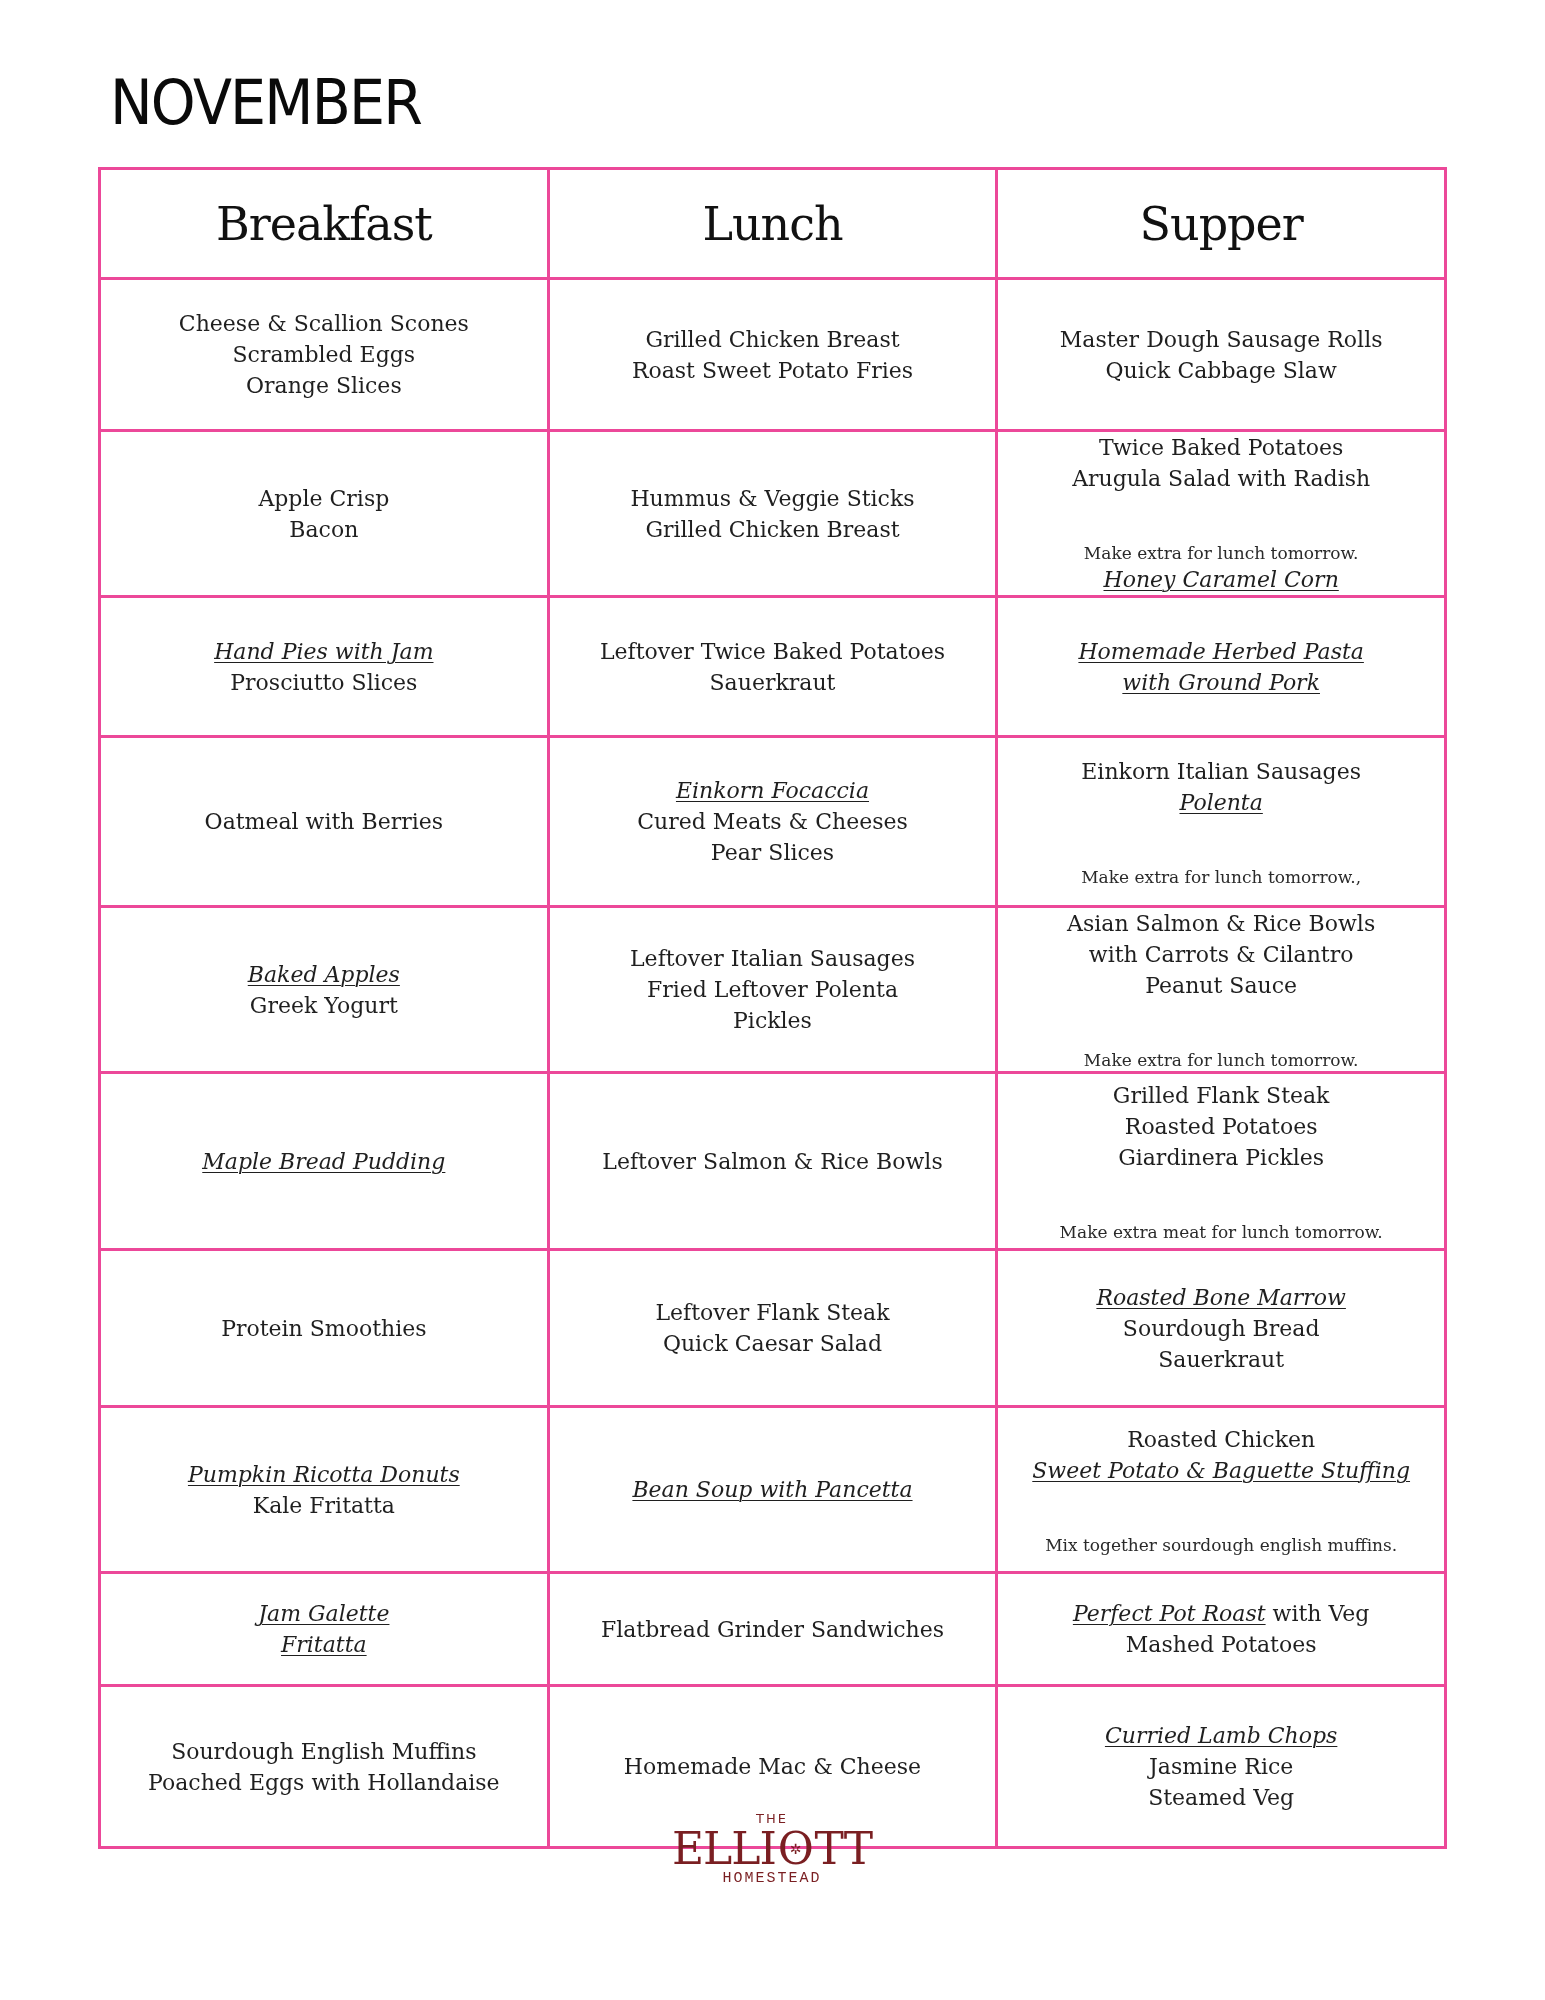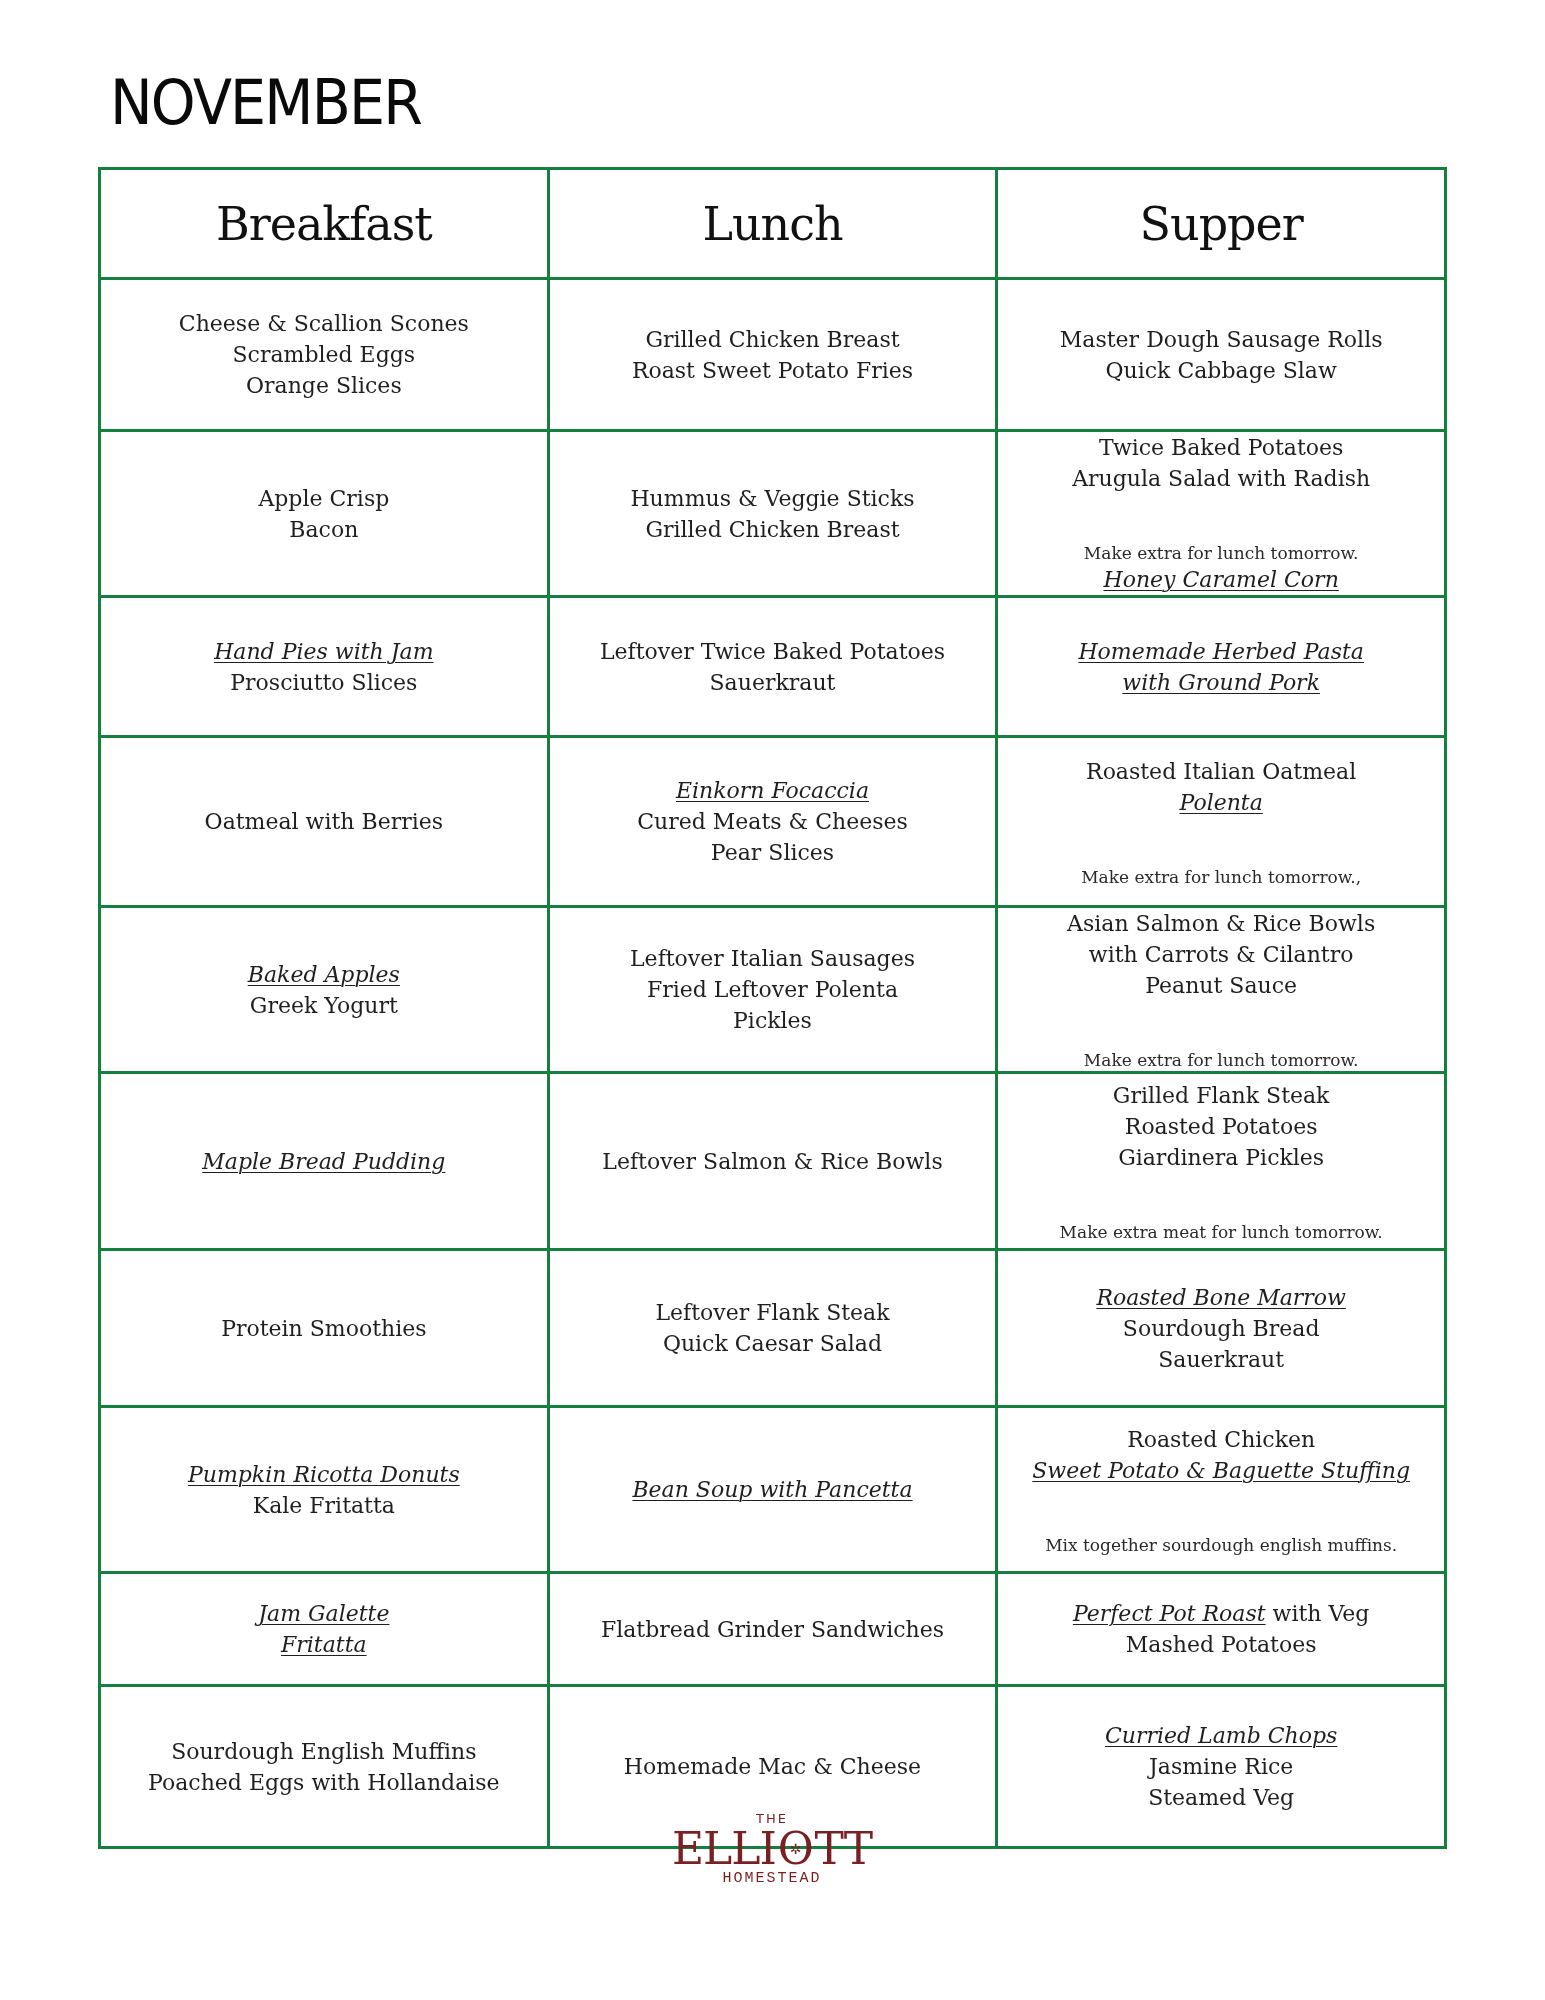--- a/index.html
+++ b/index.html
@@ -8,21 +8,21 @@
     position: absolute; left: 110px; top: 72px;
     font-family: "DejaVu Sans", sans-serif; font-size: 62px; font-weight: 500;
     letter-spacing: -2px; color: #0a0a0a; margin: 0; line-height: 1;
     transform: scaleX(0.92); transform-origin: left top;
   }
   .menu-table {
     position: absolute; left: 98px; top: 167px; width: 1349px;
     border-collapse: collapse; table-layout: fixed;
   }
   .menu-table td, .menu-table th {
-    border: 3px solid #15803d; text-align: center; vertical-align: middle; padding: 0 6px;
+    border: 3px solid #ec4899; text-align: center; vertical-align: middle; padding: 0 6px;
   }
   .menu-table th {
     font-family: "DejaVu Serif", serif; font-weight: normal; font-size: 46px;
     color: #111; height: 107px; letter-spacing: -1px;
   }
   .menu-table td {
     font-family: "DejaVu Serif", serif; font-size: 22px; line-height: 31px; color: #1f1f1f;
     font-weight: 300;
   }
   .line { display: block; }
@@ -101,21 +101,21 @@
       <tr style="height: 170px;">
         <td>
           <span class="line">Oatmeal with Berries</span>
         </td>
         <td>
           <span class="line"><span class="u">Einkorn Focaccia</span></span>
           <span class="line">Cured Meats &amp; Cheeses</span>
           <span class="line">Pear Slices</span>
         </td>
         <td>
-          <span class="line">Roasted Italian Oatmeal</span>
+          <span class="line">Einkorn Italian Sausages</span>
           <span class="line"><span class="u">Polenta</span></span>
           <span class="note">Make extra for lunch tomorrow.,</span>
         </td>
       </tr>
       <tr style="height: 163px;">
         <td>
           <span class="line"><span class="u">Baked Apples</span></span>
           <span class="line">Greek Yogurt</span>
         </td>
         <td>

